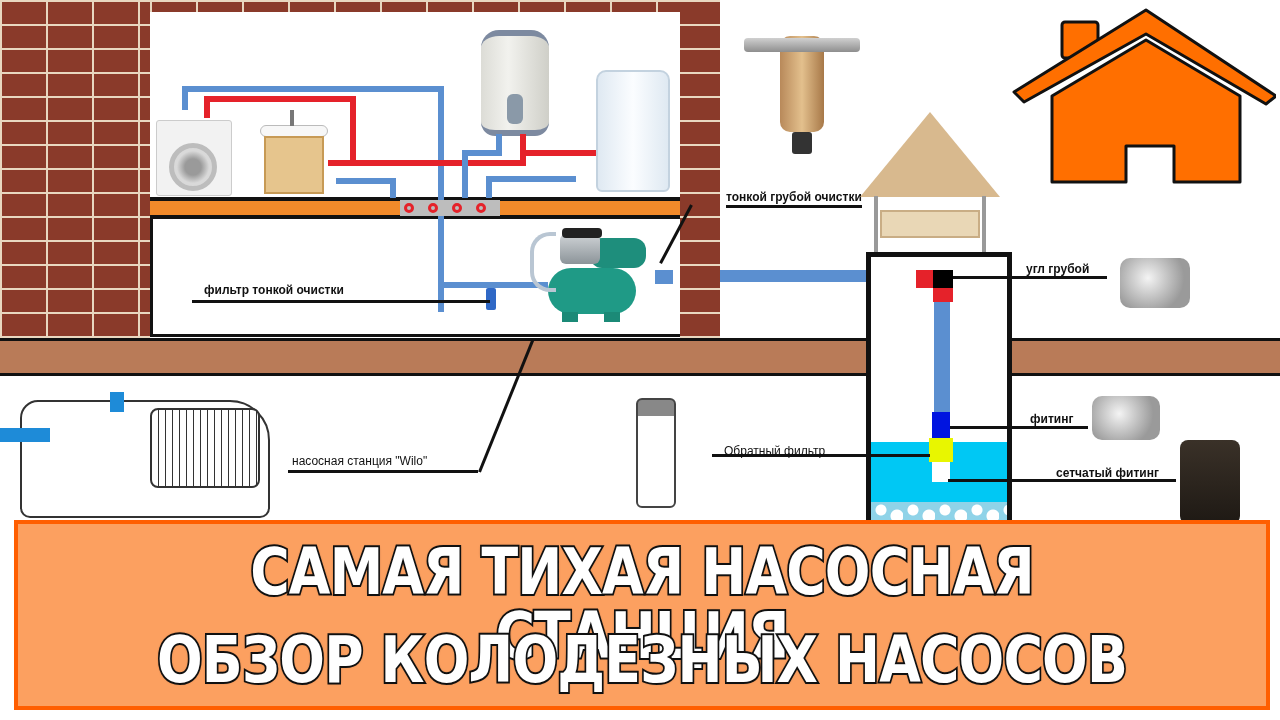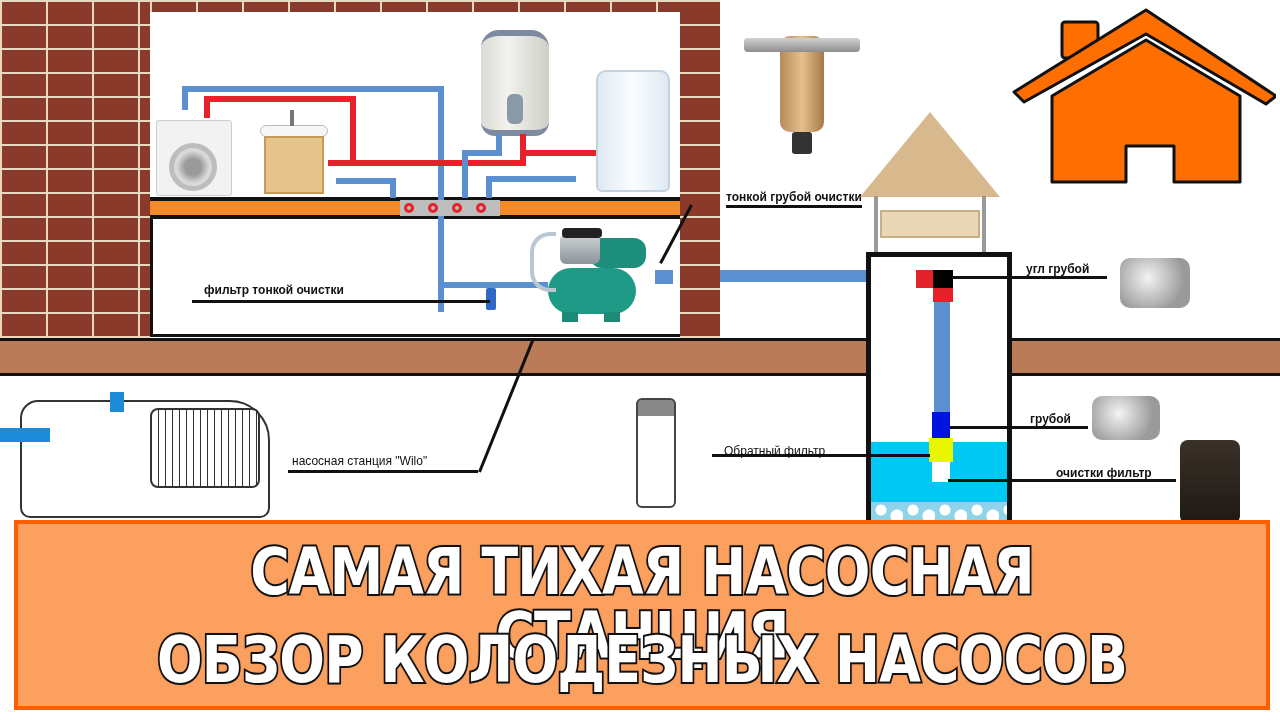--- a/index.html
+++ b/index.html
@@ -173,25 +173,25 @@
 <div class="abs" style="left:933px;top:270px;width:20px;height:18px;background:#000;"></div>
 <div class="abs pipe-red" style="left:933px;top:288px;width:20px;height:14px;"></div>
 <div class="abs pipe-blue" style="left:934px;top:302px;width:16px;height:110px;"></div>
 <div class="abs" style="left:932px;top:412px;width:18px;height:26px;background:#0014e0;"></div>
 <div class="abs" style="left:929px;top:438px;width:24px;height:24px;background:#e8f600;"></div>
 <div class="abs" style="left:932px;top:462px;width:18px;height:20px;background:#fff;"></div>
 
 <div class="abs line-black" style="left:953px;top:276px;width:154px;height:3px;"></div>
 <div class="abs label" style="left:1026px;top:262px;">угл грубой</div>
 <div class="abs line-black" style="left:950px;top:426px;width:138px;height:3px;"></div>
-<div class="abs label" style="left:1030px;top:412px;">грубой</div>
+<div class="abs label" style="left:1030px;top:412px;">фитинг</div>
 <div class="abs line-black" style="left:712px;top:454px;width:218px;height:3px;"></div>
 <div class="abs label" style="left:724px;top:444px;font-weight:normal;">Обратный фильтр</div>
 <div class="abs line-black" style="left:948px;top:479px;width:228px;height:3px;"></div>
-<div class="abs label" style="left:1056px;top:466px;">очистки фильтр</div>
+<div class="abs label" style="left:1056px;top:466px;">сетчатый фитинг</div>
 
 <div class="abs fitting" style="left:1120px;top:258px;width:70px;height:50px;"></div>
 <div class="abs fitting" style="left:1092px;top:396px;width:68px;height:44px;"></div>
 <div class="abs" style="left:1180px;top:440px;width:60px;height:84px;background:linear-gradient(#3a3128,#1e1914);border-radius:8px;"></div>
 
 <div class="abs" style="left:20px;top:400px;width:250px;height:118px;border:2px solid #333;border-radius:18px 40px 10px 10px;"></div>
 <div class="abs" style="left:150px;top:408px;width:110px;height:80px;border:2px solid #333;border-radius:8px;background:repeating-linear-gradient(90deg,#fff 0 6px,#333 6px 7px);"></div>
 <div class="abs" style="left:0;top:428px;width:50px;height:14px;background:#1e8bd8;"></div>
 <div class="abs" style="left:110px;top:392px;width:14px;height:20px;background:#1e8bd8;"></div>
 <div class="abs label" style="left:292px;top:454px;font-weight:normal;font-size:12px;">насосная станция "Wilo"</div>

